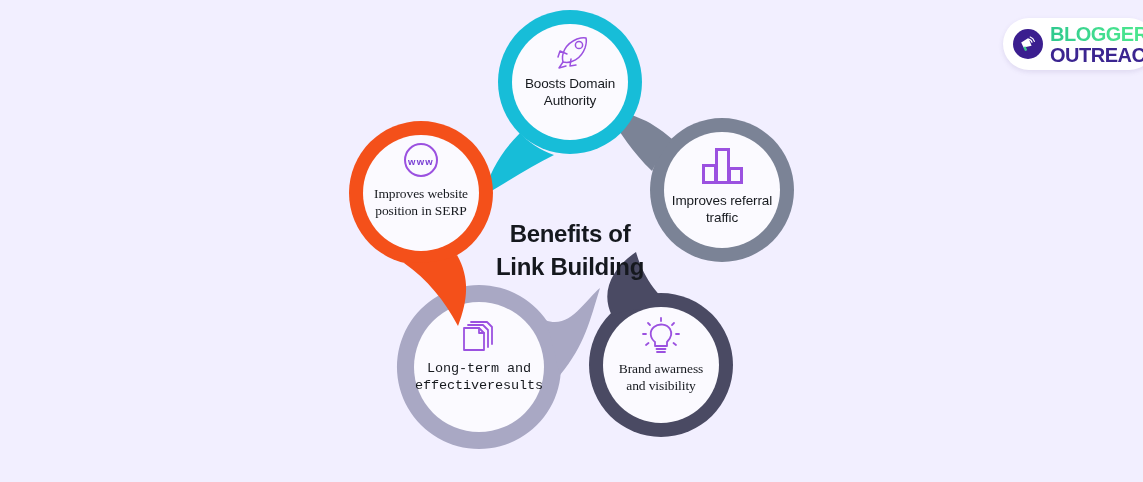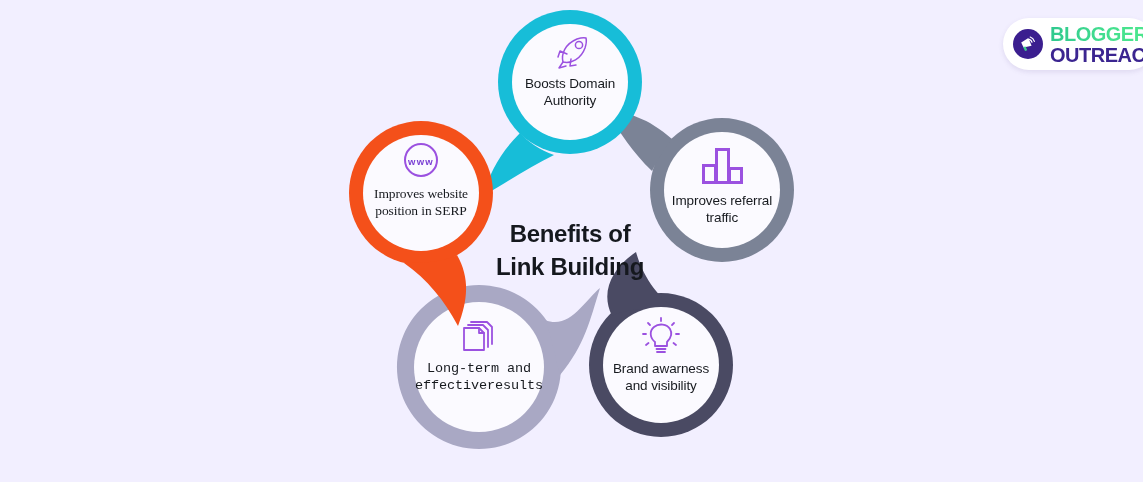--- a/index.html
+++ b/index.html
@@ -212,21 +212,21 @@
 
   <div class="node-label" style="left:351px; top:185px; width:140px;font-family:Liberation Serif, serif;">Improves website
 position in SERP</div>
 
   <div class="node-label" style="left:656px; top:192px; width:132px;">Improves referral
 traffic</div>
 
   <div class="node-label" style="left:413px; top:360px; width:132px;font-family:Liberation Mono, monospace;">Long-term and
 effectiveresults</div>
 
-  <div class="node-label" style="left:595px; top:360px; width:132px;">Brand awarness
+  <div class="node-label" style="left:595px; top:360px; width:132px;font-family:Liberation Serif, serif;">Brand awarness
 and visibility</div>
 
   <div id="logo">
     <div id="logo-mark">
       <svg width="20" height="20" viewBox="0 0 20 20">
         <path d="M3.2 8.6 L10.4 4.1 L13.6 11.8 L5.6 13.4 Z" fill="#ffffff"></path>
         <path d="M5.2 12.9 L7.0 17.0 L9.2 16.2 L7.6 12.4 Z" fill="#3fcf8e"></path>
         <path d="M12.2 3.0 A7 7 0 0 1 16.4 7.4" fill="none" stroke="#ffffff" stroke-width="1.2" stroke-linecap="round"></path>
         <path d="M11.4 5.4 A4.4 4.4 0 0 1 14.0 8.2" fill="none" stroke="#ffffff" stroke-width="1.2" stroke-linecap="round"></path>
       </svg>

